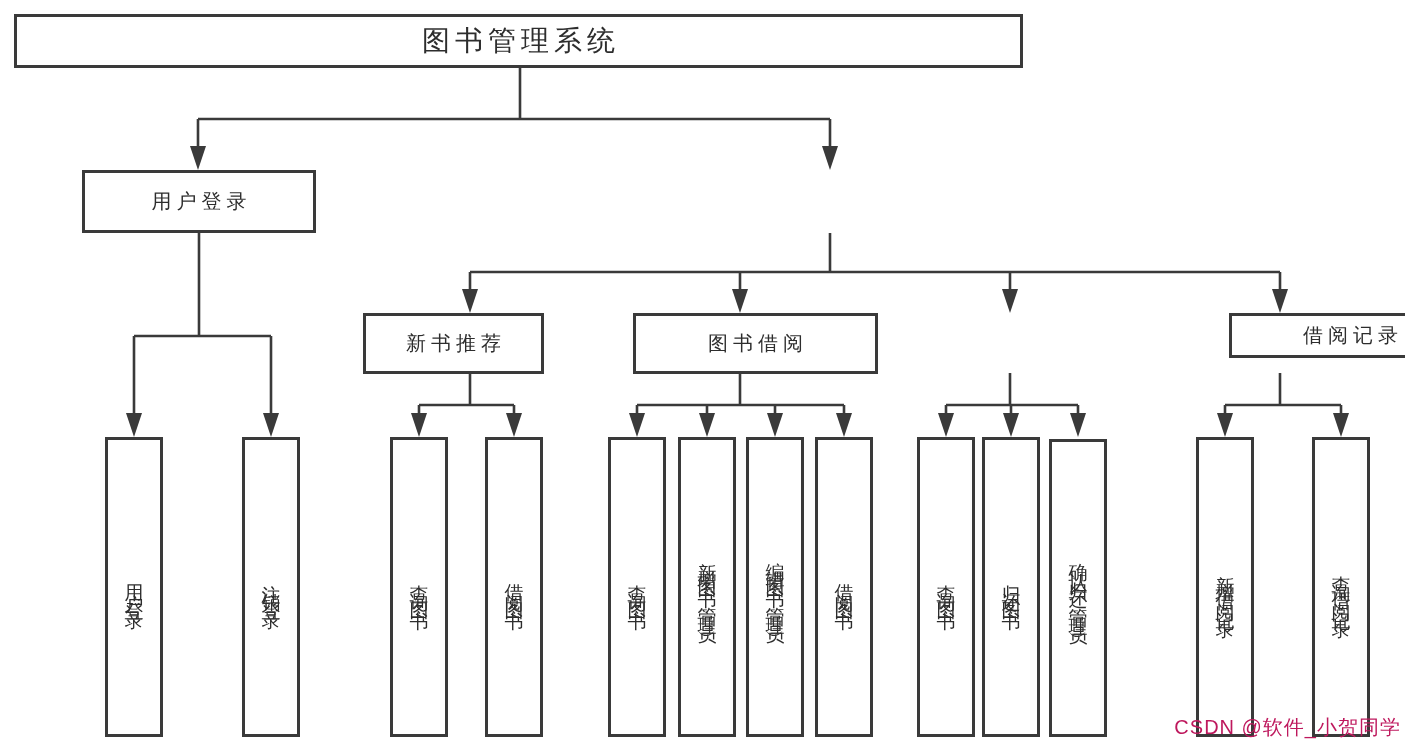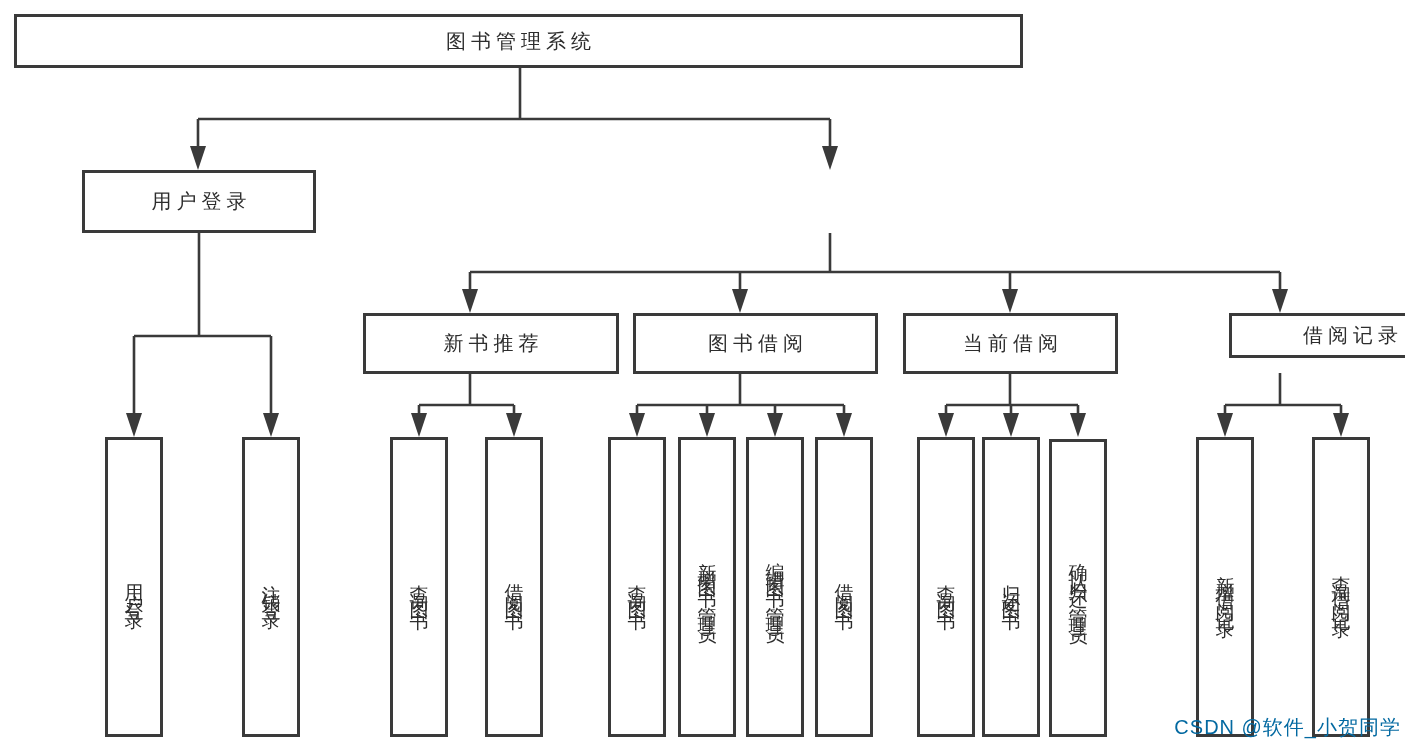--- a/index.html
+++ b/index.html
@@ -13,34 +13,34 @@
   #connectors{position:absolute;left:0;top:0;width:1405px;height:747px;}
   .node{
     position:absolute;
     box-sizing:border-box;
     background:#ffffff;
     border:3px solid #3a3a3a;
     display:flex;align-items:center;justify-content:center;
     color:#2d2d2d;
   }
   .hbox{font-size:20px;letter-spacing:5px;text-indent:5px;white-space:nowrap;}
-  .root{font-size:20px;text-align:right;}
+  .root{font-size:28px;text-align:right;}
   .vbox span{
     writing-mode:vertical-rl;
     text-orientation:mixed;
     font-size:19px;
     letter-spacing:9px;
     white-space:nowrap;
     color:#2d2d2d;
   }
   #watermark{
     position:absolute;
     right:4px;bottom:6px;
     font-size:20px;
-    color:#0369a1;
+    color:#be185d;
     letter-spacing:1px;
     white-space:nowrap;
     z-index:5;
   }
 </style>
 </head>
 <body>
 
 <div id="stage">
 
@@ -88,28 +88,25 @@
   </svg>
 
   <div class="node hbox root" style="left:14px;top:14px;width:1009px;height:54px;">
     <span>图书管理系统</span>
   </div>
 
   <div class="node hbox" style="left:82px;top:170px;width:234px;height:63px;">
     <span>用户登录</span>
   </div>
 
-  <div class="node hbox" style="left:363px;top:313px;width:256px;height:61px;">
+  <div class="node hbox" style="left:363px;top:313px;width:181px;height:61px;">
     <span>新书推荐</span>
   </div>
   <div class="node hbox" style="left:633px;top:313px;width:245px;height:61px;">
     <span>图书借阅</span>
-  </div>
-  <div class="node hbox" style="left:903px;top:313px;width:215px;height:61px;">
-    <span>当前借阅</span>
   </div>
   <div class="node hbox" style="left:1229px;top:313px;width:215px;height:45px;padding-left:28px;">
     <span>借阅记录</span>
   </div>
 
   <div class="node vbox" style="left:105px;top:437px;width:58px;height:300px;">
     <span>用户登录</span>
   </div>
   <div class="node vbox" style="left:242px;top:437px;width:58px;height:300px;">
     <span>注销登录</span>

